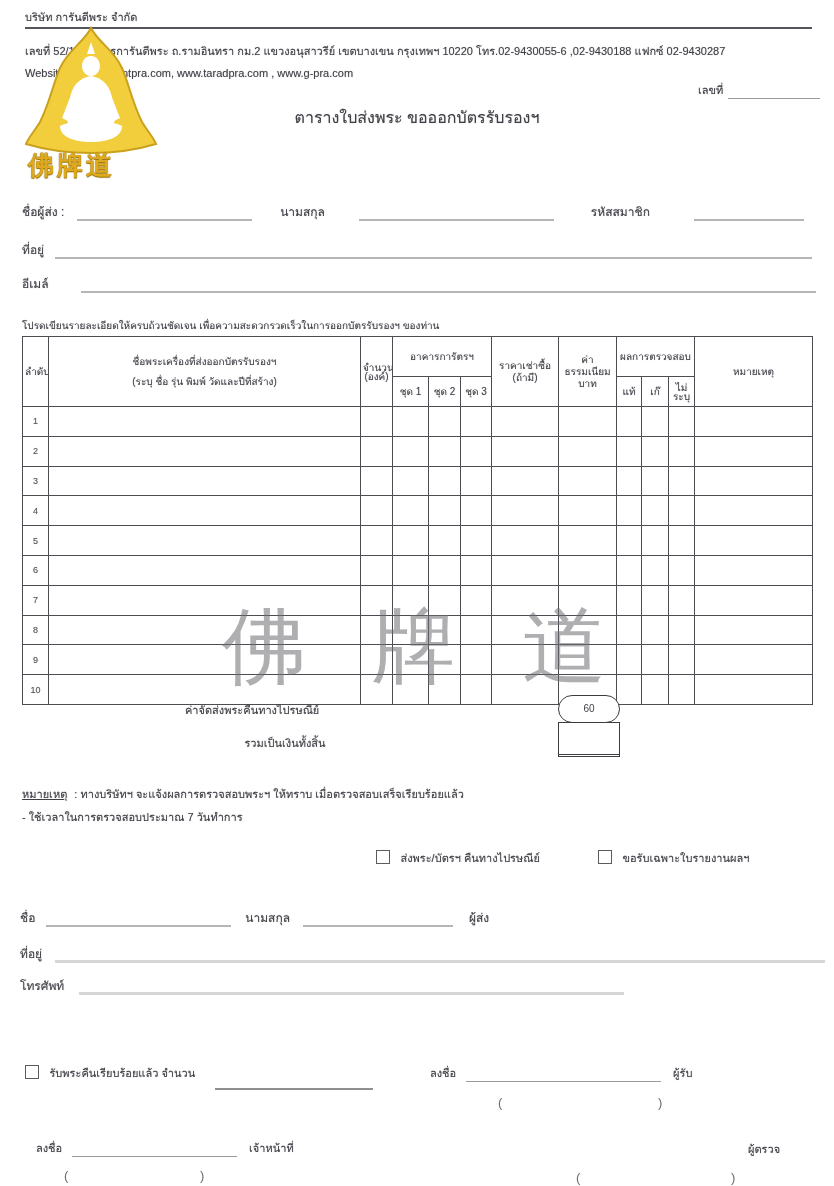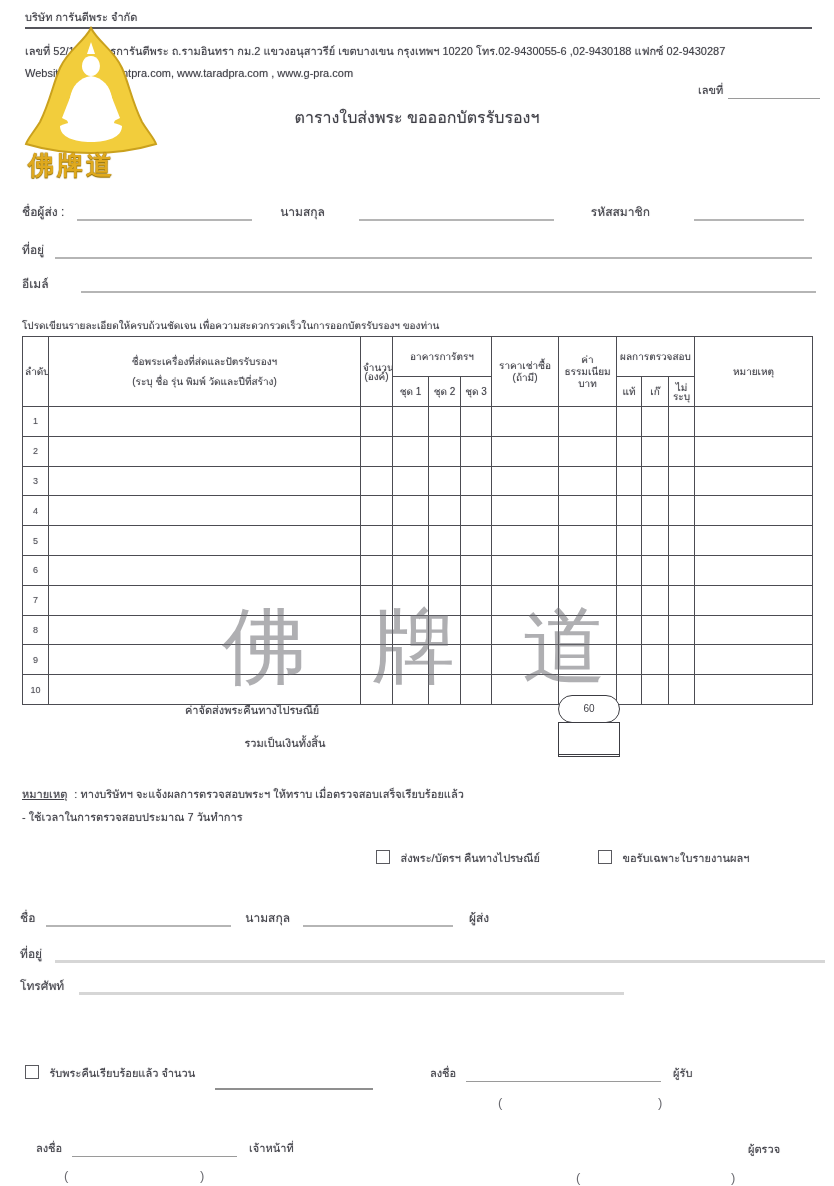--- a/index.html
+++ b/index.html
@@ -95,21 +95,21 @@
         <col style="width:58px">
       <col style="width:25px">
         <col style="width:27px">
         <col style="width:26px">
       <col style="width:118px">
     </colgroup>
     <thead>
       <tr style="height:40px;">
         <th rowspan="2" class="tiny">ลำดับ</th>
         <th rowspan="2" class="hdr2">
-          <div>ชื่อพระเครื่องที่ส่ดและปัตรรับรองฯ</div>
+          <div>ชื่อพระเครื่องที่ส่งออกบัตรรับรองฯ</div>
           <div style="margin-top:8px;">(ระบุ ชื่อ รุ่น พิมพ์ วัดและปีที่สร้าง)</div>
         </th>
         <th rowspan="2" class="tiny">
           <div>จำนวน</div>
           <div>(องค์)</div>
         </th>
         <th colspan="3">อาคารการัตรฯ</th>
         <th rowspan="2" class="hdr2">
           <div>ราคาเช่าซื้อ</div>
           <div>(ถ้ามี)</div>

